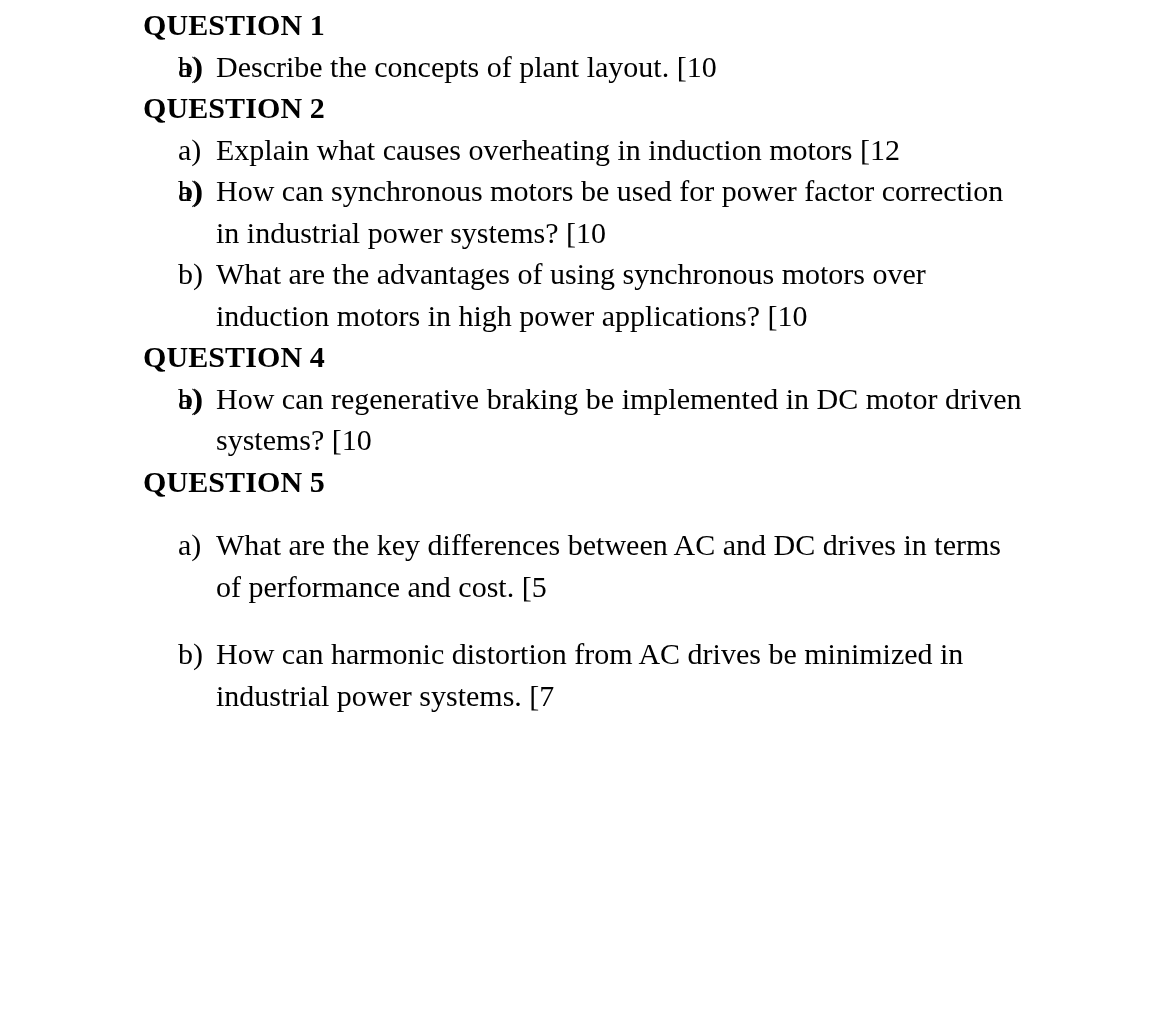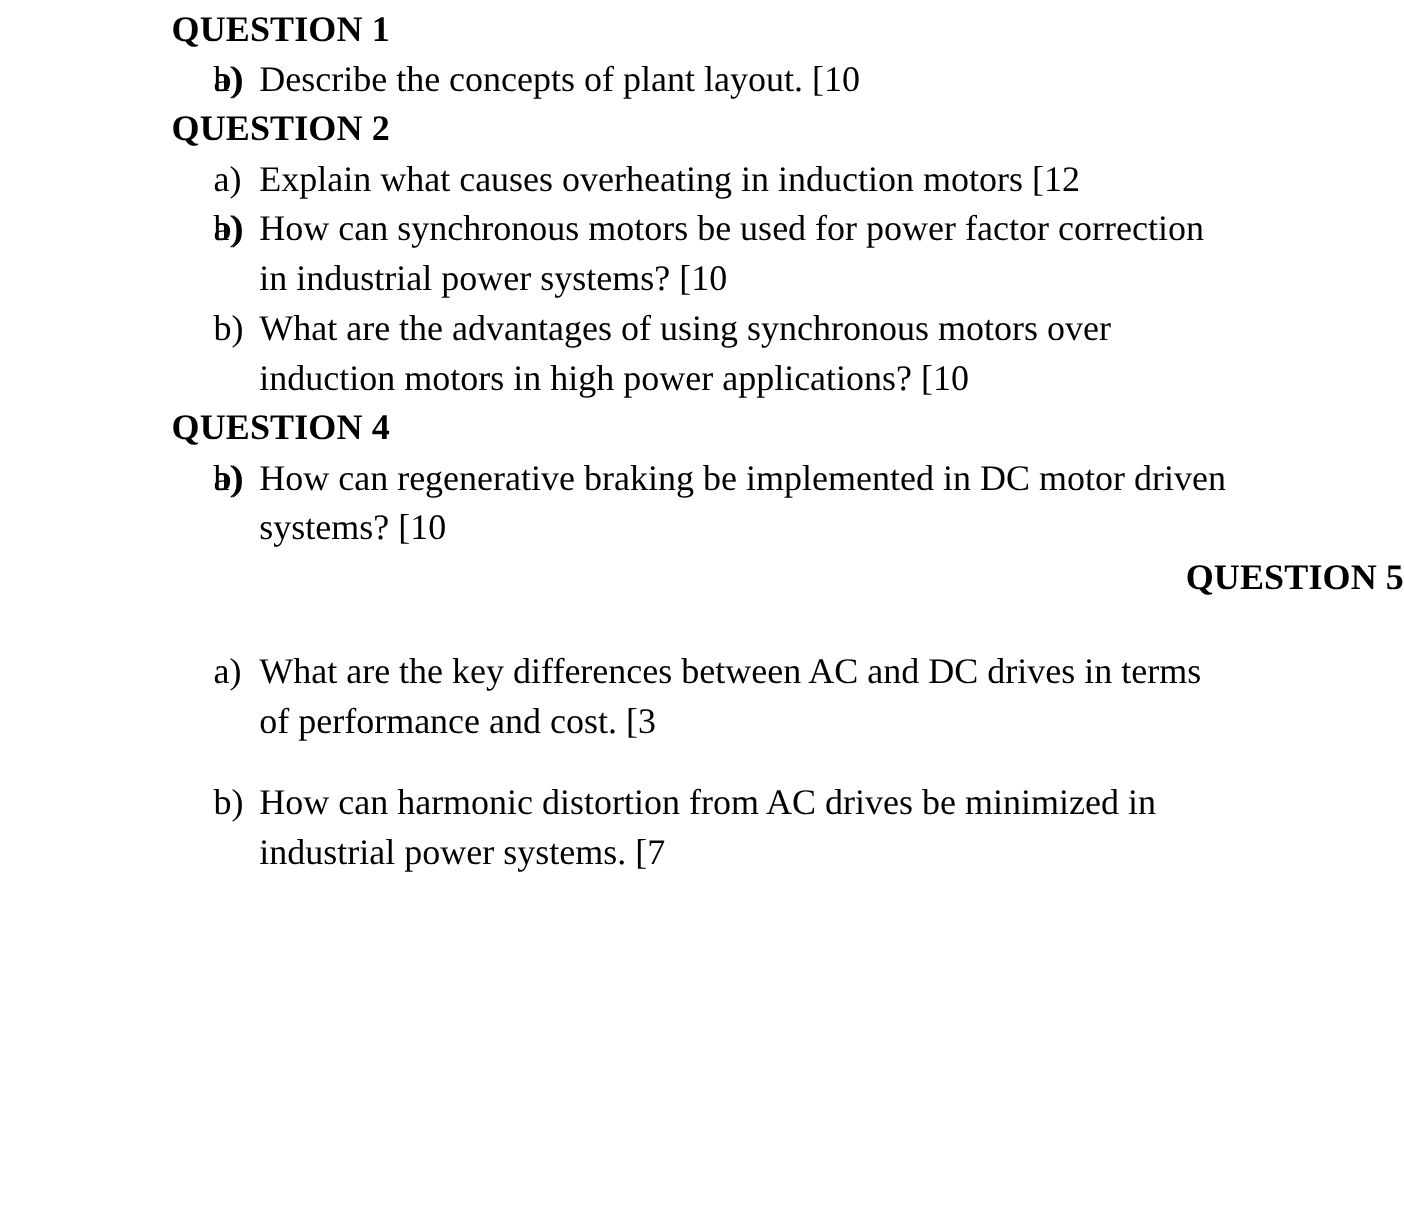--- a/index.html
+++ b/index.html
@@ -54,22 +54,21 @@
     width: 40px;
     text-align: left;
   }
   .item.justify {
     text-align: justify;
     text-align-last: left;
     padding-right: 145px;
   }
   
   .spaced-heading {
-    margin-bottom: 37px;
-    text-align: right;
+    margin-bottom: 22px;
   }
   .spaced-item {
     margin-bottom: 26px;
   }
 </style>
 </head>
 <body>
 
 <div id="page">
 
@@ -108,20 +107,20 @@
       <span class="marker">a)</span>
     </p>
     <p class="item">
       <span class="marker">b)</span><span>How can regenerative braking be implemented in DC motor driven systems? [10</span>
     </p>
   </section>
 
   <section class="qblock">
     <h2 class="qheading spaced-heading">QUESTION 5</h2>
     <p class="item spaced-item">
-      <span class="marker">a)</span><span>What are the key differences between AC and DC drives in terms of performance and cost. [3</span>
+      <span class="marker">a)</span><span>What are the key differences between AC and DC drives in terms of performance and cost. [5</span>
     </p>
     <p class="item">
       <span class="marker">b)</span><span>How can harmonic distortion from AC drives be minimized in industrial power systems. [7</span>
     </p>
   </section>
 
 </div>
 
 </body></html>

